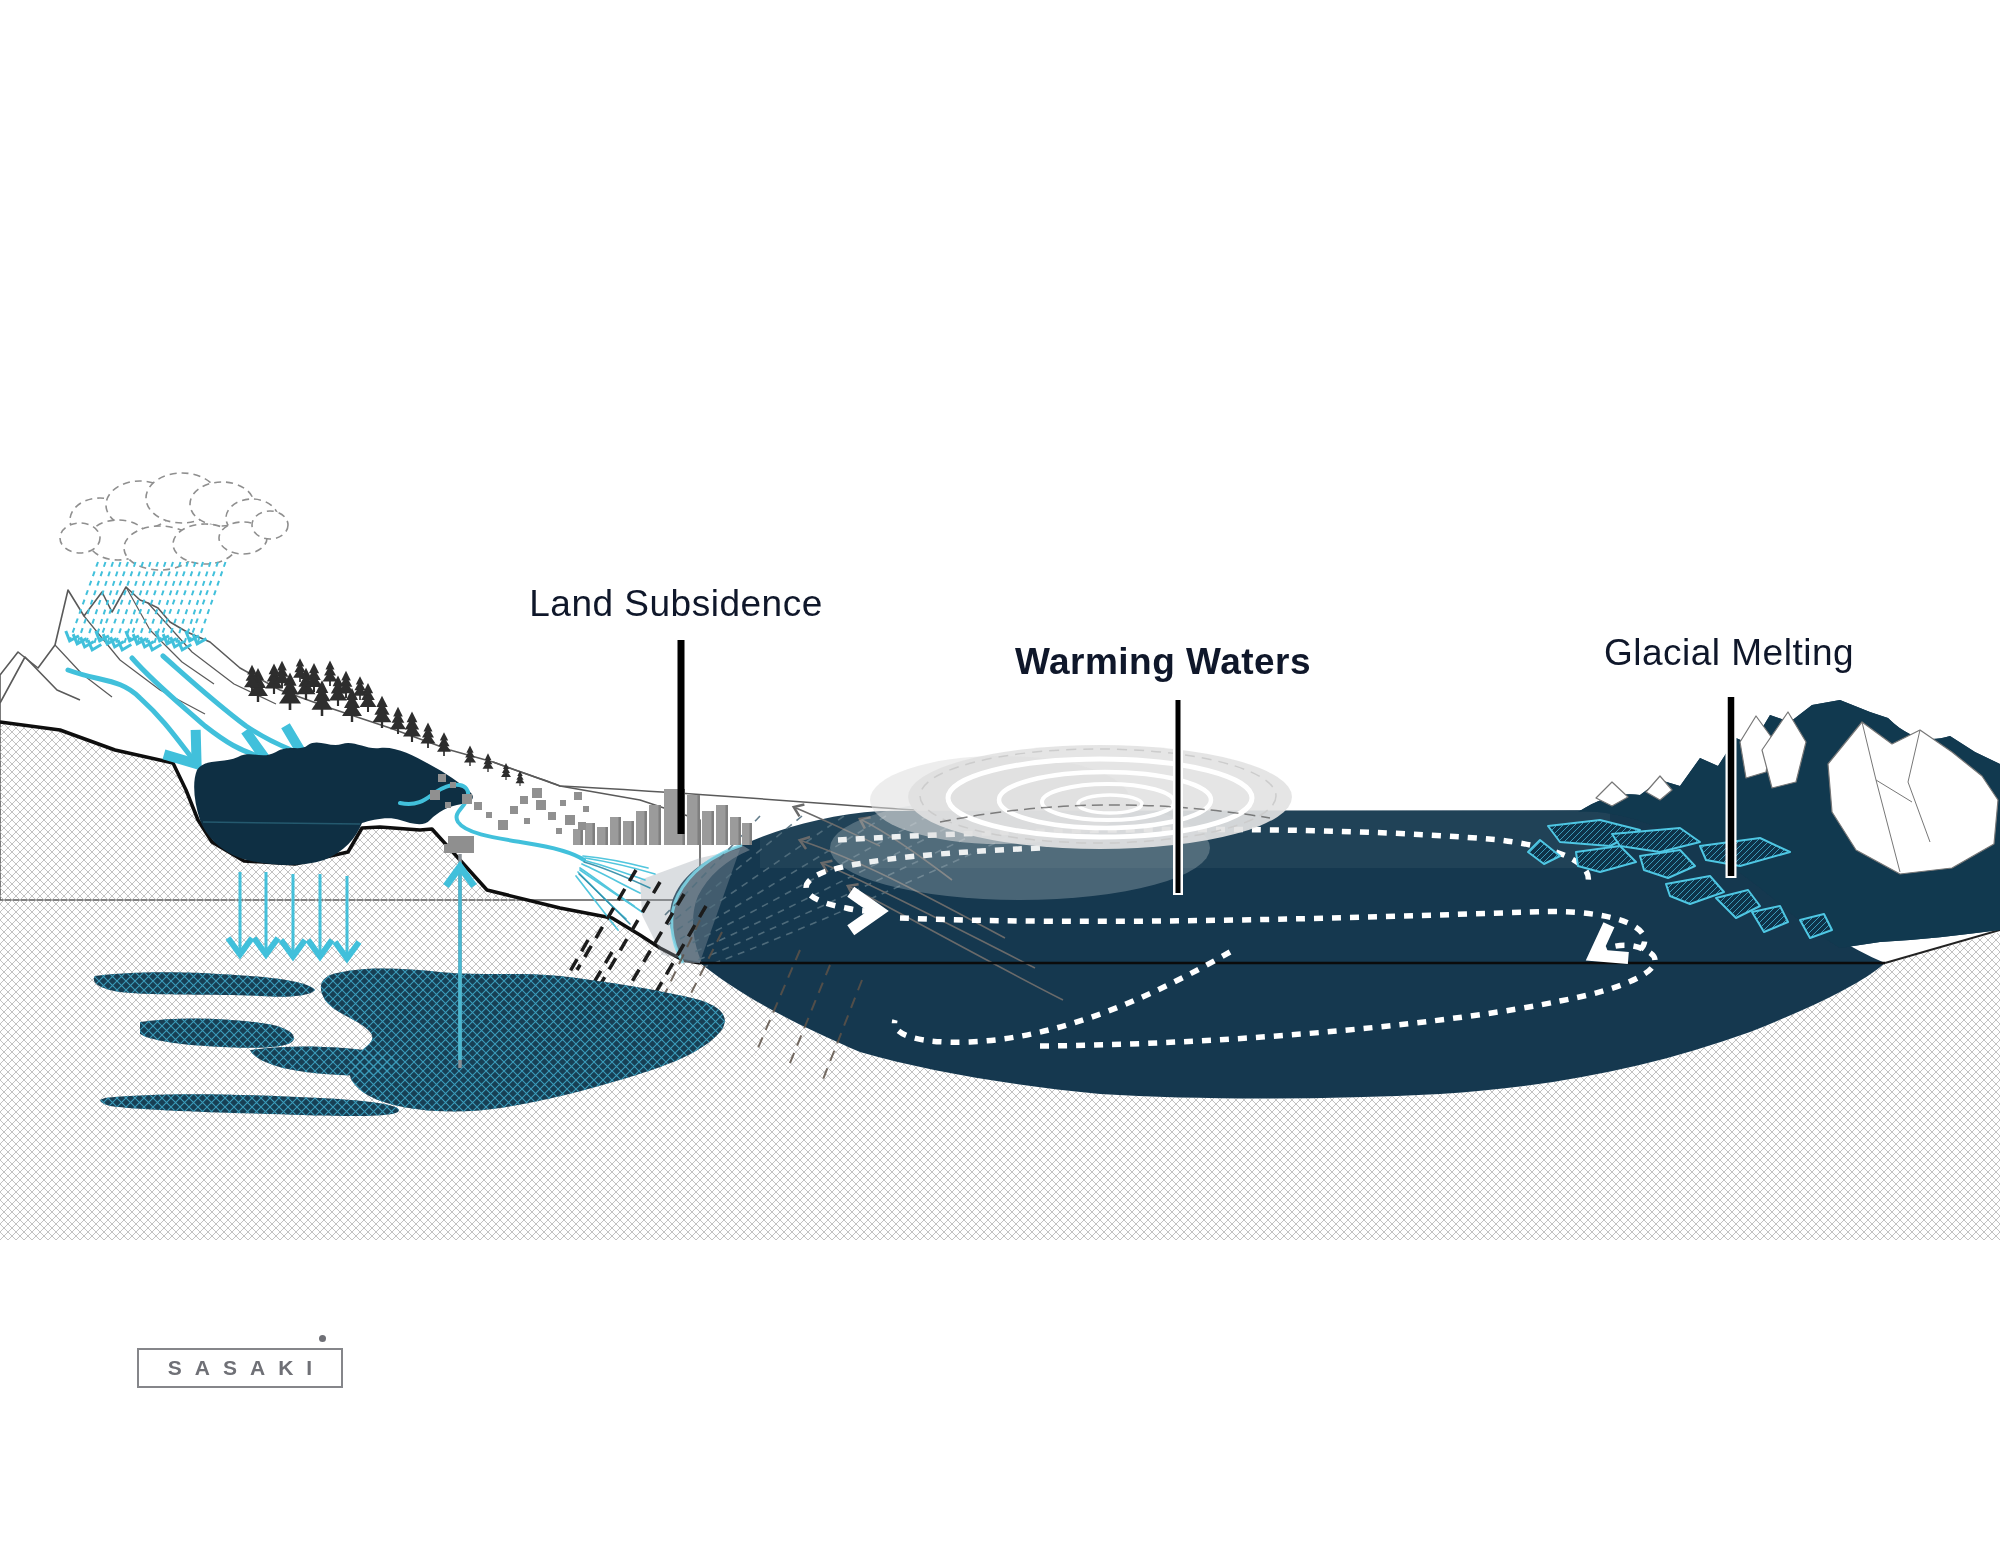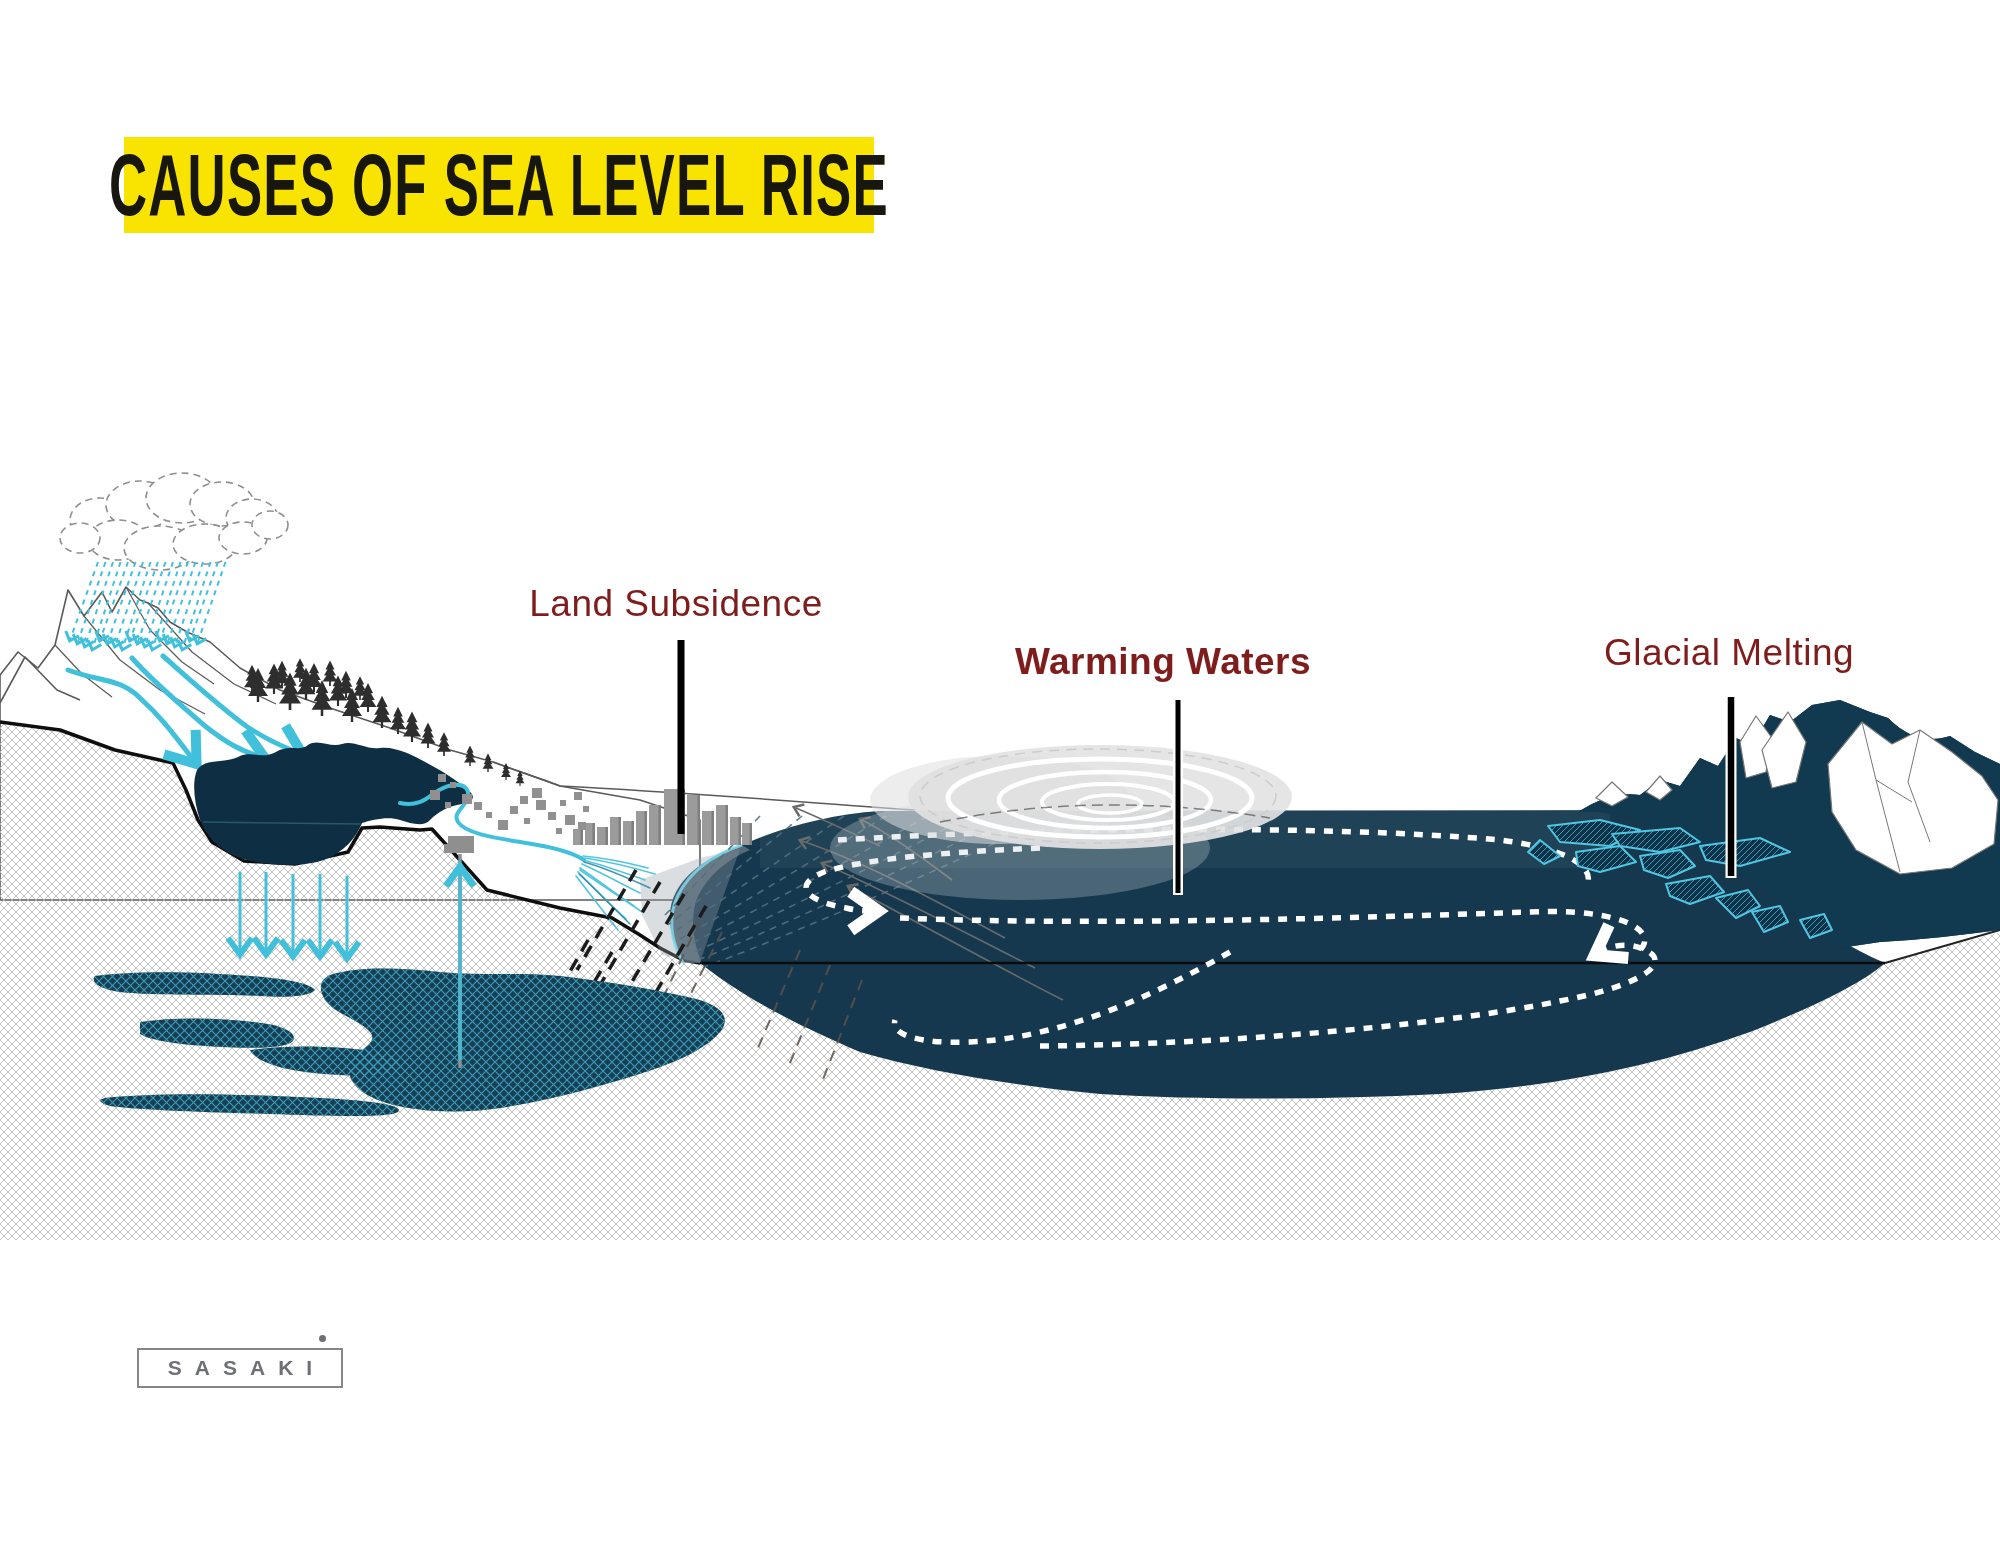--- a/index.html
+++ b/index.html
@@ -3,21 +3,21 @@
 <meta charset="utf-8">
 <style>
   html,body{margin:0;padding:0;background:#fff;}
   #page{position:relative;width:2000px;height:1545px;background:#ffffff;overflow:hidden;
         font-family:"Liberation Sans",sans-serif;}
   #diagram{position:absolute;left:0;top:0;width:2000px;height:1545px;}
   .banner{position:absolute;left:124px;top:137px;width:750px;height:96px;
           display:flex;align-items:center;justify-content:center;}
   .banner span{display:block;font-size:88px;font-weight:800;letter-spacing:2px;
                color:#17170f;transform:scaleX(.60);transform-origin:center center;white-space:nowrap;}
-  .callout-label{position:absolute;transform:translateX(-50%);font-size:37px;color:#7f1d1d;
+  .callout-label{position:absolute;transform:translateX(-50%);font-size:37px;color:#0f172a;
                  letter-spacing:.5px;white-space:nowrap;}
   #label-land{left:676px;top:583px;}
   #label-warming{left:1163px;top:641px;font-weight:bold;}
   #label-glacial{left:1729px;top:632px;}
   .logo-box{position:absolute;left:137px;top:1348px;width:202px;height:36px;
             border:2px solid #85868a;display:flex;align-items:center;justify-content:center;}
   .logo-box span{font-size:21px;letter-spacing:13px;color:#6f7076;text-indent:13px;font-weight:600;}
   .logo-dot{position:absolute;left:319px;top:1335px;width:7px;height:7px;border-radius:50%;background:#6f7076;}
 </style>
 </head>
@@ -480,23 +480,20 @@
 
   <g>
     <path d="M681,640 L681,834" stroke="#000" stroke-width="7" fill="none"></path>
     <path d="M1178,700 L1178,895" stroke="#fff" stroke-width="10" fill="none"></path>
     <path d="M1178,700 L1178,893" stroke="#000" stroke-width="5" fill="none"></path>
     <path d="M1731,697 L1731,878" stroke="#fff" stroke-width="11" fill="none"></path>
     <path d="M1731,697 L1731,876" stroke="#000" stroke-width="6.5" fill="none"></path>
   </g>
 </svg>
 
-<div class="banner" style="background:#F9E300;">
-  <span>CAUSES OF SEA LEVEL RISE</span>
-</div>
 
 <div class="callout-label" id="label-land">Land Subsidence</div>
 <div class="callout-label" id="label-warming">Warming Waters</div>
 <div class="callout-label" id="label-glacial">Glacial Melting</div>
 
 <div class="logo-box">
   <span>SASAKI</span>
 </div>
 <div class="logo-dot"></div>
 

